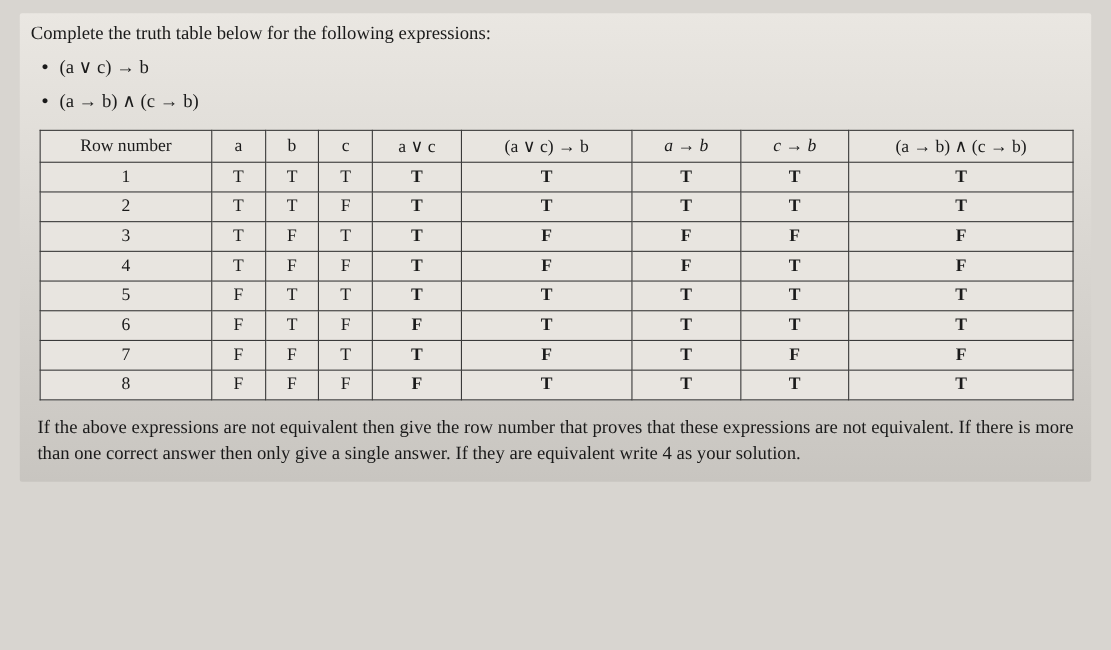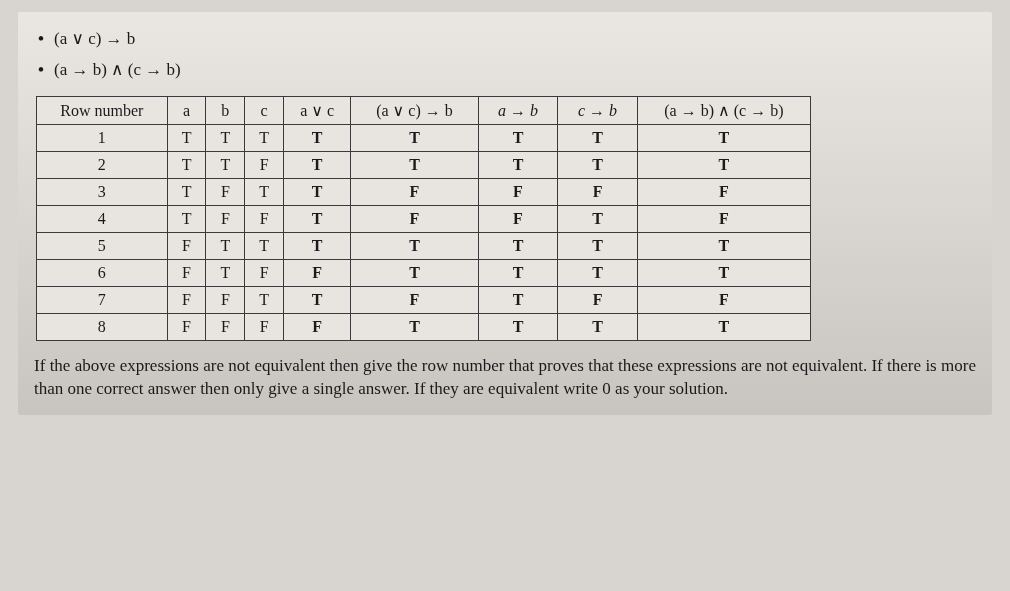--- a/index.html
+++ b/index.html
@@ -31,21 +31,21 @@
   }
   ul.exprs li::before {
     content: "•";
     display: inline-block;
     width: 16px;
     margin-left: -18px;
     font-weight: bold;
   }
   table.truth {
     border-collapse: collapse;
-    width: 775px;
+    width: 940px;
     margin: 6px 0 14px 8px;
     background: #e8e5e0;
   }
   table.truth th, table.truth td {
     border: 1px solid #3a3a3a;
     padding: 4px 8px;
     text-align: center;
     font-size: 16px;
     font-family: Georgia, "Times New Roman", serif;
     white-space: nowrap;
@@ -69,20 +69,21 @@
   .w-avc { width: 70px; }
   .w-big { width: 150px; }
   .w-ab  { width: 90px; font-style: italic; }
   .w-last{ width: 200px; }
 </style>
 </head>
 <body>
 
 <div class="page">
 
+  <div class="instr">Complete the truth table below for the following expressions:</div>
 
   <ul class="exprs">
     <li>(a ∨ c) → b</li>
     <li>(a → b) ∧ (c → b)</li>
   </ul>
 
   <table class="truth">
     <thead>
       <tr>
         <th class="w-row">Row number</th>
@@ -182,15 +183,15 @@
           <td>F</td>
           <td class="hand">F</td>
           <td class="hand">T</td>
           <td class="hand">T</td>
           <td class="hand">T</td>
           <td class="hand">T</td>
         </tr>
       </tbody>
   </table>
 
-  <div class="follow">If the above expressions are not equivalent then give the row number that proves that these expressions are not equivalent. If there is more than one correct answer then only give a single answer. If they are equivalent write 0 as your solution.</div>
+  <div class="follow">If the above expressions are not equivalent then give the row number that proves that these expressions are not equivalent. If there is more than one correct answer then only give a single answer. If they are equivalent write 4 as your solution.</div>
 
 </div>
 
 </body></html>

